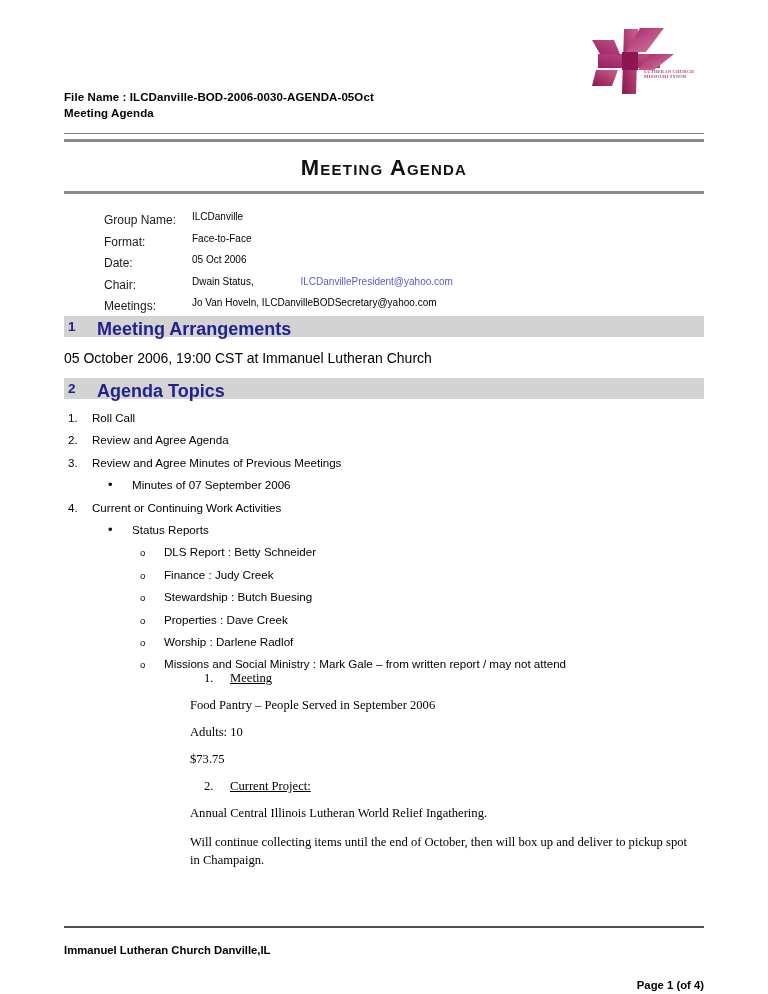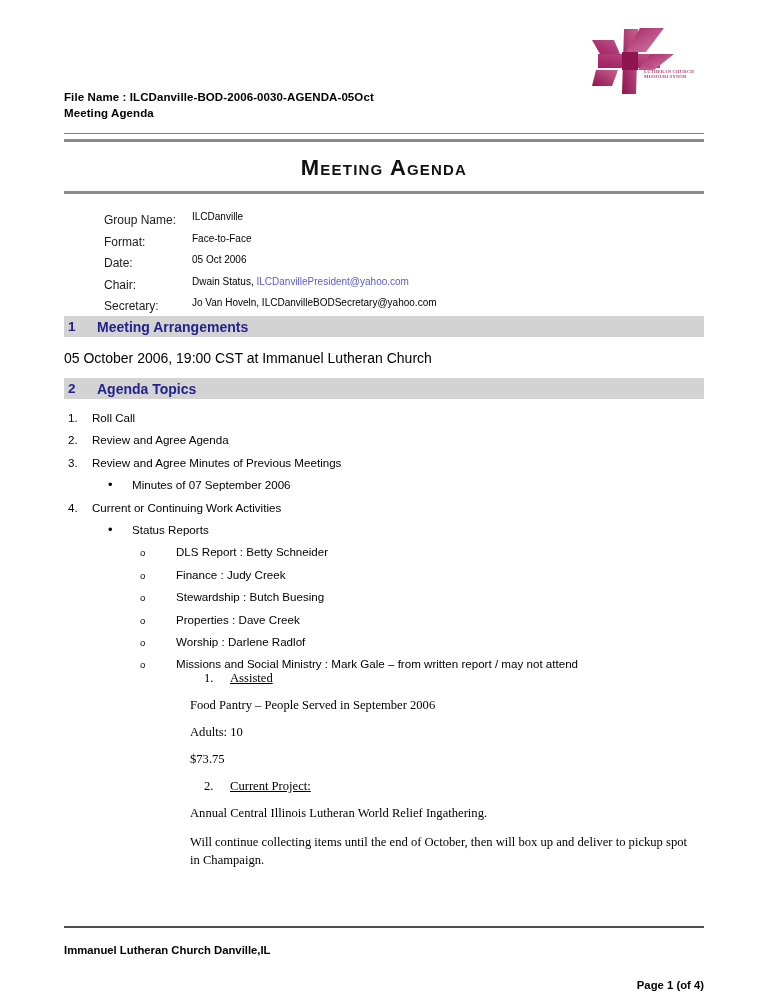--- a/index.html
+++ b/index.html
@@ -114,20 +114,21 @@
     font-size: 12px;
     padding-right: 10px;
     padding-top: 2px;
     color: #1a1a1a;
     white-space: nowrap;
   }
   .meta td.val { font-size: 10px; color: #000; }
   a.link {
     color: #5a5ad0;
     text-decoration: none;
+    margin-left: 44px;
   }
 
   
   .sec {
     position: absolute;
     left: 0;
     width: 640px;
     height: 21px;
     background: #d3d3d3;
   }
@@ -136,21 +137,21 @@
     left: 4px;
     top: 3px;
     font-size: 13.5px;
     font-weight: bold;
     color: #22228c;
   }
   .sec .ttl {
     position: absolute;
     left: 33px;
     top: 3px;
-    font-size: 14px;
+    font-size: 18px;
     font-weight: bold;
     color: #22228c;
     white-space: nowrap;
   }
   .sec1 { top: 316px; }
   .sec2 { top: 378px; }
 
   .body-line {
     position: absolute;
     left: 0;
@@ -182,21 +183,21 @@
     top: 0;
   }
   
   .lv1 .mk { left: 4px; }
   .lv1 .tx { left: 28px; }
   
   .lv2 .mk { left: 44px; font-size: 13px; top: -1px; }
   .lv2 .tx { left: 68px; }
   
   .lv3 .mk { left: 76px; font-size: 9.5px; top: 2px; }
-  .lv3 .tx { left: 112px; text-align: center; }
+  .lv3 .tx { left: 100px; text-align: center; }
 
   
   .serif-block {
     position: absolute;
     left: 0;
     top: 671px;
     width: 640px;
     font-family: "Liberation Serif", serif;
     font-size: 12.6px;
     color: #000;
@@ -327,21 +328,21 @@
         <tr>
           <td class="lbl">Date:</td>
           <td class="val">05 Oct 2006</td>
         </tr>
         <tr>
           <td class="lbl">Chair:</td>
           <td class="val"><span>Dwain Status,</span>
             <a class="link" href="#">ILCDanvillePresident@yahoo.com</a></td>
         </tr>
         <tr>
-          <td class="lbl">Secretary:</td>
+          <td class="lbl">Meetings:</td>
           <td class="val">Jo Van Hoveln, ILCDanvilleBODSecretary@yahoo.com</td>
         </tr>
       </tbody>
     </table>
 
     <div class="sec sec1">
       <span class="num">1</span>
       <span class="ttl">Meeting Arrangements</span>
     </div>
     <div class="body-line arrangement">05 October 2006, 19:00 CST at Immanuel Lutheran Church</div>
@@ -398,21 +399,21 @@
       </div>
       <div class="row lv3">
         <span class="mk">o</span>
         <span class="tx">Missions and Social Ministry : Mark Gale – from written report / may not attend</span>
       </div>
     </div>
 
     <div class="serif-block">
       <div class="snum">
         <span class="mk">1.</span>
-        <span class="tx">Assisted</span>
+        <span class="tx">Meeting</span>
       </div>
       <p class="spara">Food Pantry – People Served in September 2006</p>
       <p class="spara">Adults: 10</p>
       <p class="spara">$73.75</p>
       <div class="snum">
         <span class="mk">2.</span>
         <span class="tx">Current Project:</span>
       </div>
       <p class="spara">Annual Central Illinois Lutheran World Relief Ingathering.</p>
       <p class="spara wrap">Will continue collecting items until the end of October, then will box up and deliver to pickup spot in Champaign.</p>

